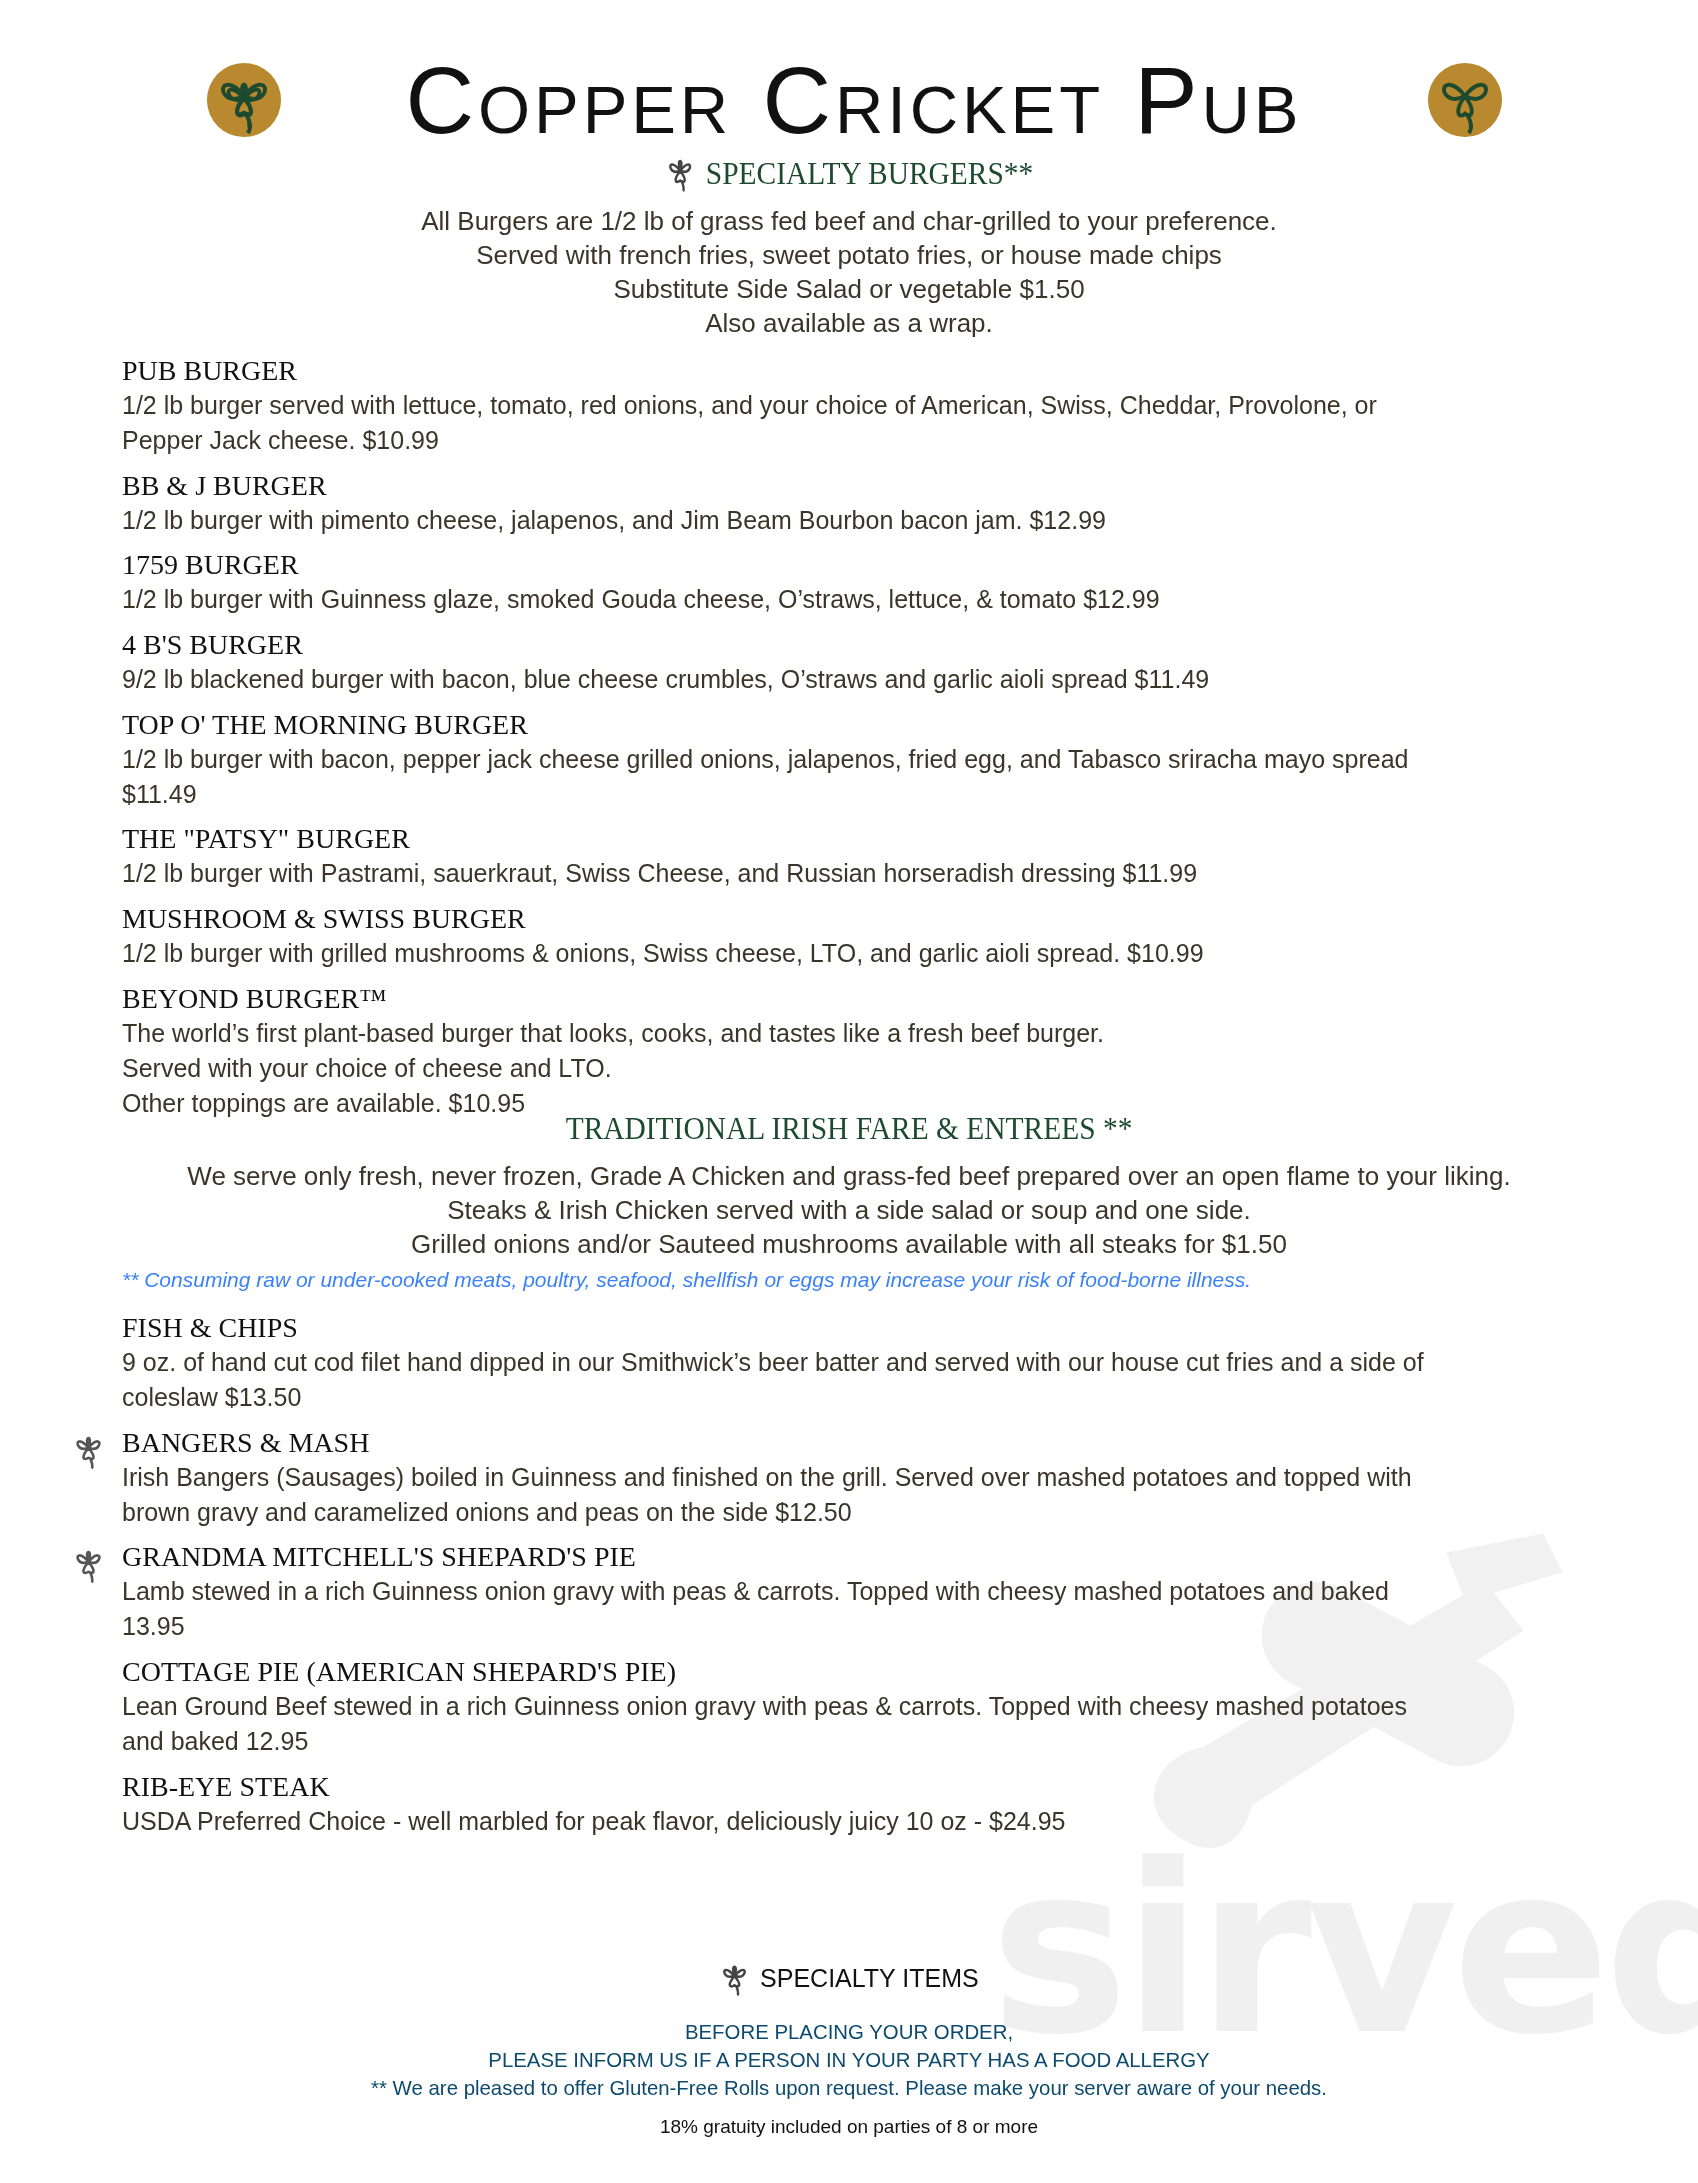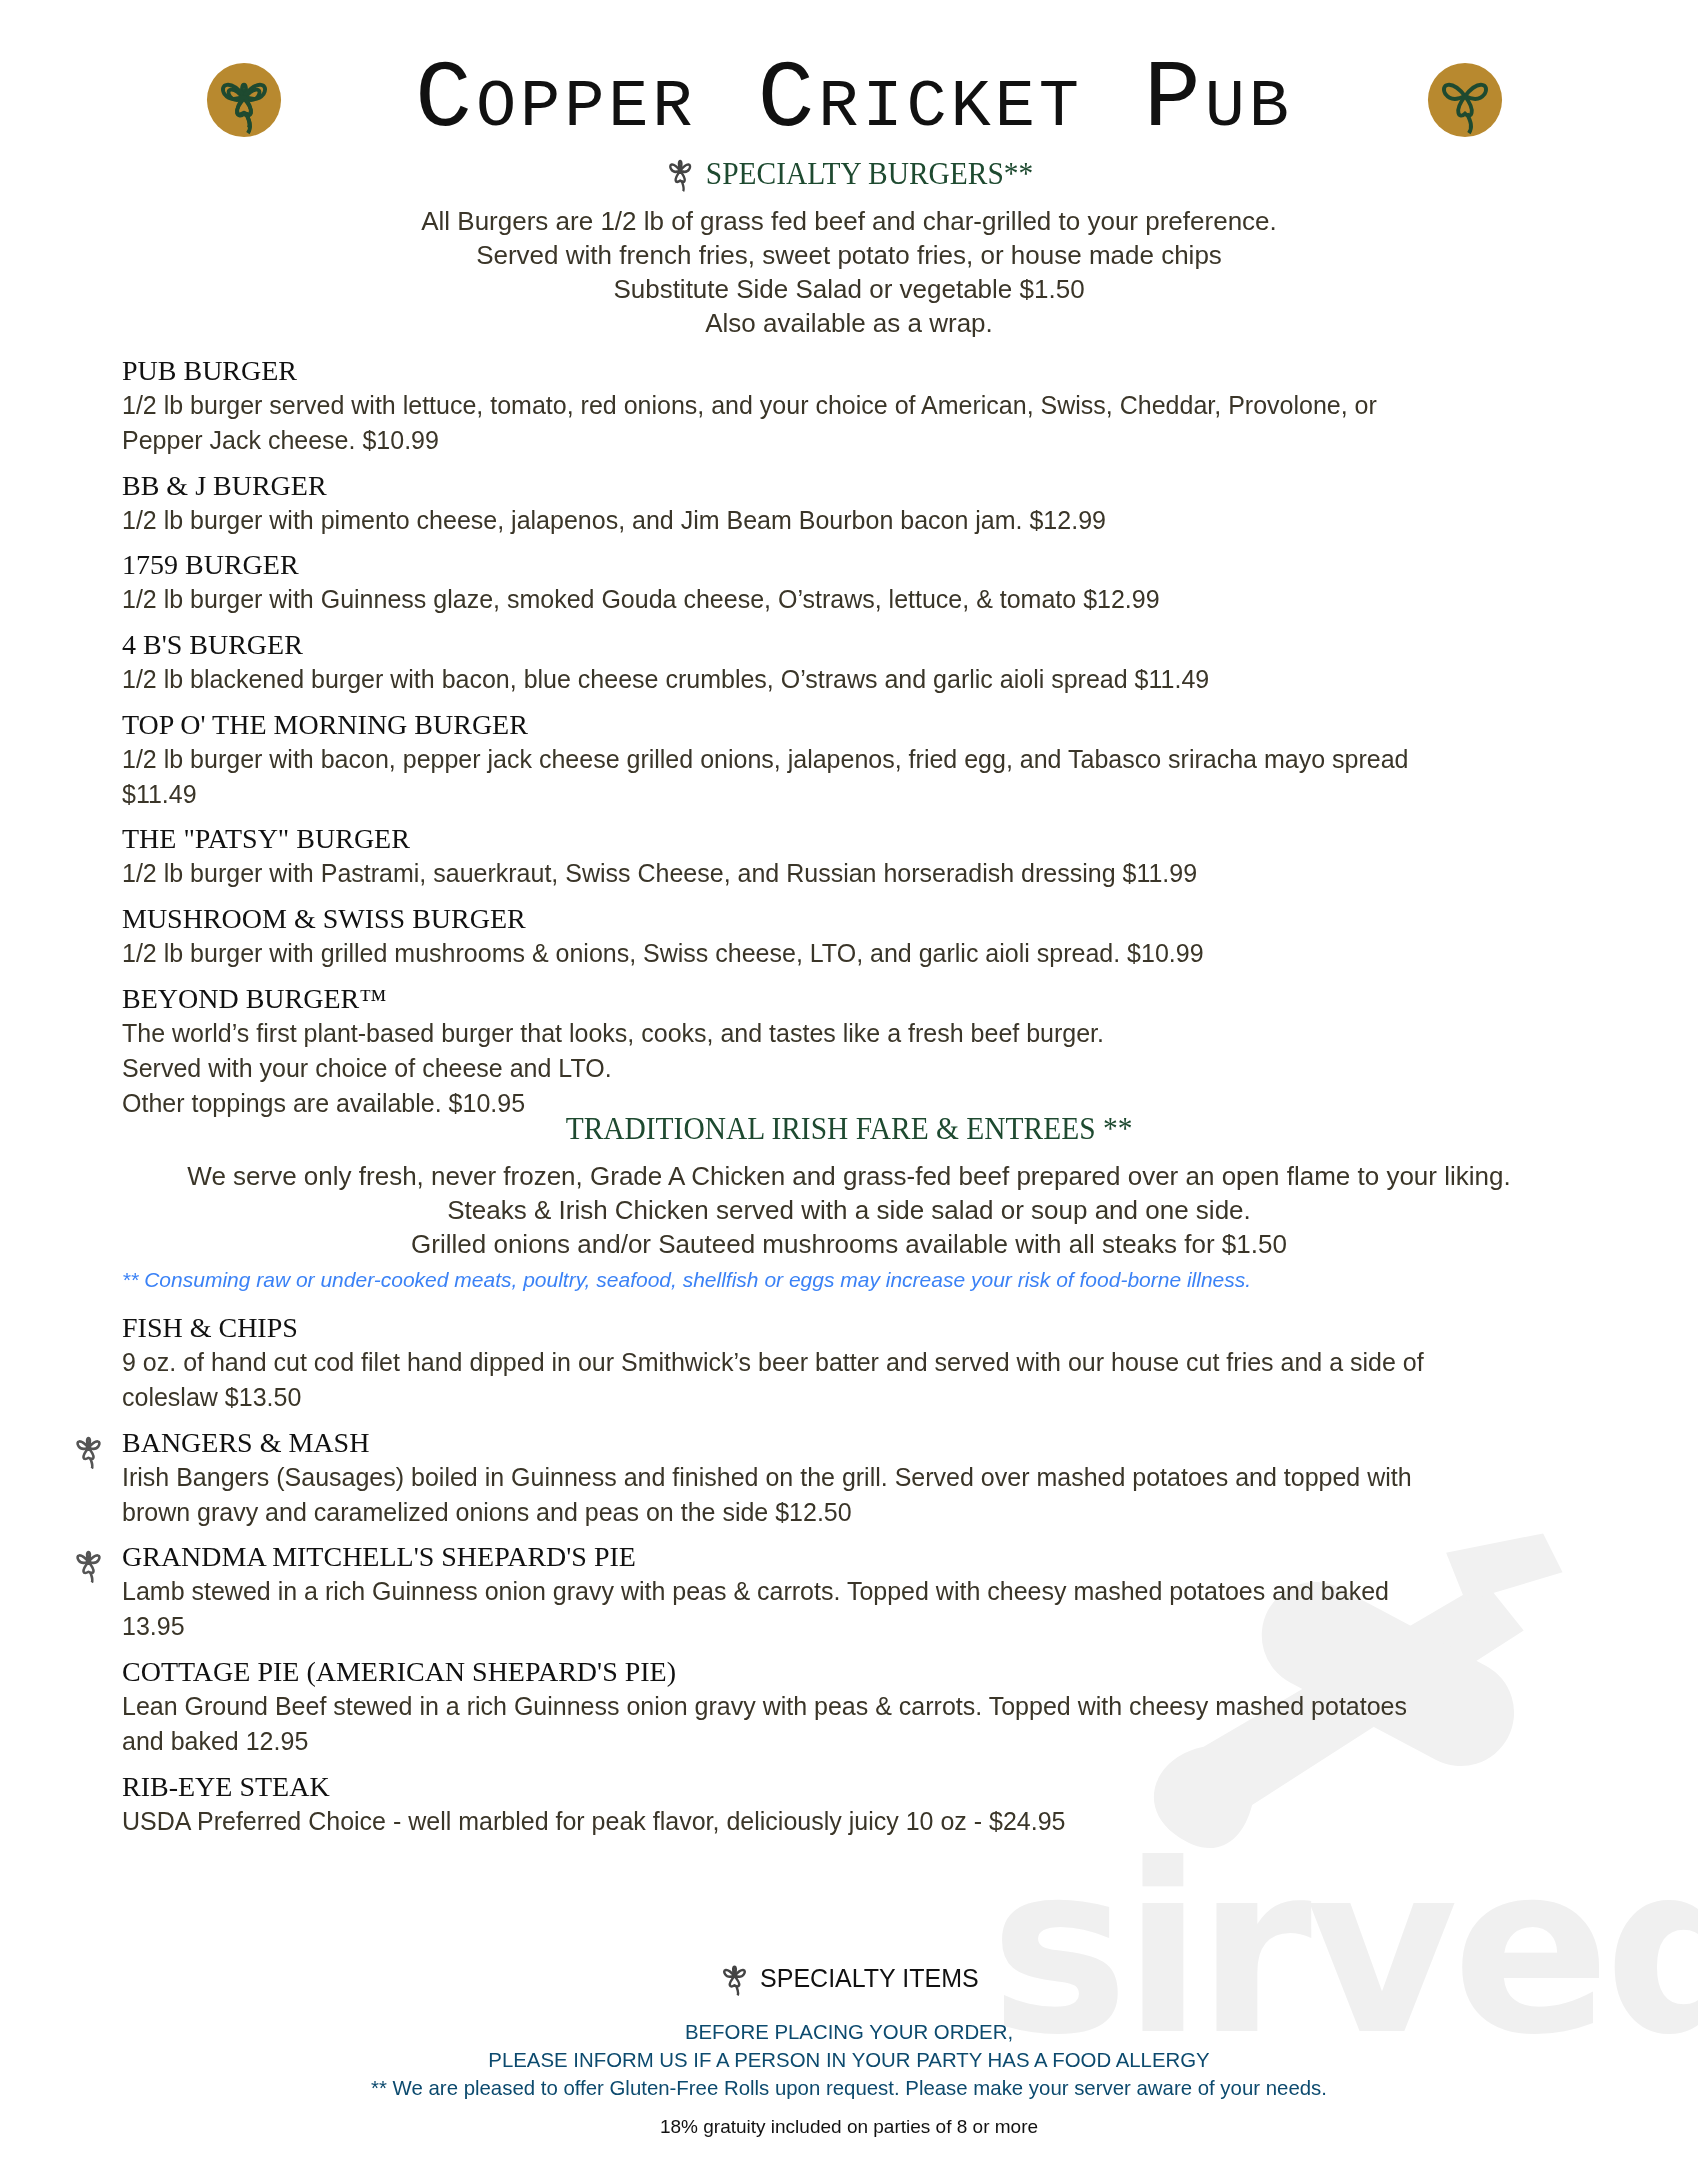--- a/index.html
+++ b/index.html
@@ -4,21 +4,21 @@
 <style>
   html, body { margin:0; padding:0; background:#ffffff; }
   body { width:1698px; height:2183px; position:relative; overflow:hidden; font-family:"Liberation Sans", sans-serif; color:#3a3528; }
   .watermark { position:absolute; z-index:0; pointer-events:none; }
   .wm-text { left:990px; top:1834px; font-family:"DejaVu Sans", sans-serif; font-weight:bold; font-size:233px; color:#f0f0f0; letter-spacing:-5.8px; line-height:1; }
   .wm-utensil { left:1116px; top:1514px; width:505px; height:388px; }
   .title-row { position:absolute; top:47px; left:0; width:1698px; height:107px; z-index:1; }
   .logo { position:absolute; width:78px; height:78px; }
   .logo-left { left:205px; top:13.6px; }
   .logo-right { left:1426px; top:13.6px; }
-  .title { position:absolute; left:291px; top:0; width:1126px; text-align:center; font-family:Liberation Mono, monospace; font-size:95px; line-height:107px; color:#111; letter-spacing:3.9px; font-variant:small-caps; }
+  .title { position:absolute; left:291px; top:0; width:1126px; text-align:center; font-family:Liberation Sans, sans-serif; font-size:95px; line-height:107px; color:#111; letter-spacing:3.9px; font-variant:small-caps; }
   .section-head { position:absolute; left:0; width:1698px; text-align:center; font-family:"Liberation Serif", serif; color:#1e4a30; font-size:32px; z-index:1; transform:scaleX(0.92); }
   .section-head .shamrock { display:inline-block; width:33px; height:39px; vertical-align:-7.8px; margin-right:11.6px; }
   .intro { position:absolute; left:0; width:1698px; text-align:center; font-size:26px; line-height:34px; color:#3a3528; z-index:1; }
   .note { position:absolute; left:122px; font-style:italic; font-size:21px; color:#3b82f6; z-index:1; }
   .items { position:absolute; left:122px; width:1485px; z-index:1; }
   .item { position:relative; margin-bottom:9.7px; }
   .item-name { font-family:"Liberation Serif", serif; font-size:28px; line-height:35px; color:#111; transform-origin:left; }
   .item-desc { font-size:25px; line-height:35px; color:#3a3528; white-space:pre-line; }
   .item .mark { position:absolute; left:-50px; top:3.9px; width:33px; height:41px; }
   .footer { position:absolute; left:0; width:1698px; text-align:center; z-index:1; }
@@ -97,21 +97,21 @@
   <div class="item">
       <div class="item-name">BB &amp; J BURGER</div>
       <div class="item-desc">1/2 lb burger with pimento cheese, jalapenos, and Jim Beam Bourbon bacon jam.  $12.99</div>
     </div>
   <div class="item">
       <div class="item-name">1759 BURGER</div>
       <div class="item-desc">1/2 lb burger with Guinness glaze, smoked Gouda cheese, O’straws, lettuce, &amp; tomato  $12.99</div>
     </div>
   <div class="item">
       <div class="item-name">4 B'S BURGER</div>
-      <div class="item-desc">1/2 lb blackened burger with bacon, blue cheese crumbles, O’straws and garlic aioli spread  $11.49</div>
+      <div class="item-desc">9/2 lb blackened burger with bacon, blue cheese crumbles, O’straws and garlic aioli spread  $11.49</div>
     </div>
   <div class="item">
       <div class="item-name">TOP O' THE MORNING BURGER</div>
       <div class="item-desc">1/2 lb burger with bacon, pepper jack cheese grilled onions, jalapenos, fried egg, and Tabasco sriracha mayo spread
 $11.49</div>
     </div>
   <div class="item">
       <div class="item-name">THE "PATSY" BURGER</div>
       <div class="item-desc">1/2 lb burger with Pastrami, sauerkraut, Swiss Cheese, and Russian horseradish dressing $11.99</div>
     </div>

